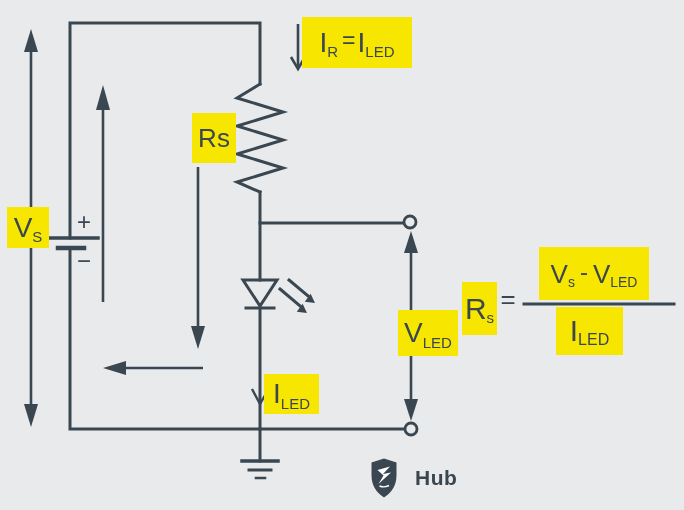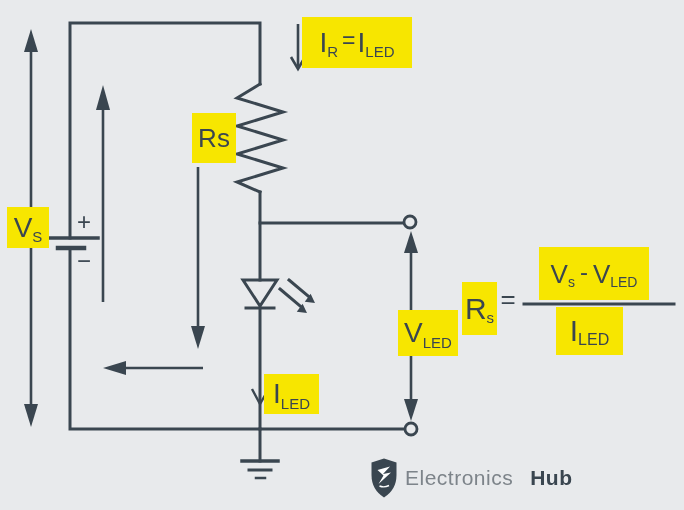--- a/index.html
+++ b/index.html
@@ -184,17 +184,16 @@
     <span class="big">I</span>
       <span class="sub" style="font-size:16px;">LED</span>
   </div>
 
   <div class="brand">
     <svg width="28" height="42" viewBox="0 0 28 42">
       <path d="M14 1.5 L26.5 5.5 L26.5 18 Q26.5 32.5 14 40.5 Q1.5 32.5 1.5 18 L1.5 5.5 Z" fill="#3a4650"></path>
       <path d="M7.5 13 L20 9.5 L13 17 L21 15.5 L8.5 27 L13.5 18.5 Z" fill="#ffffff"></path>
       <path d="M9.5 29 Q14 31 19 28.5" stroke="#ffffff" stroke-width="1.4" fill="none"></path>
     </svg>
-    <span class="brand-text">Electronics</span>
       <span class="brand-bold">Hub</span>
   </div>
 
 </div>
 
 </body></html>

